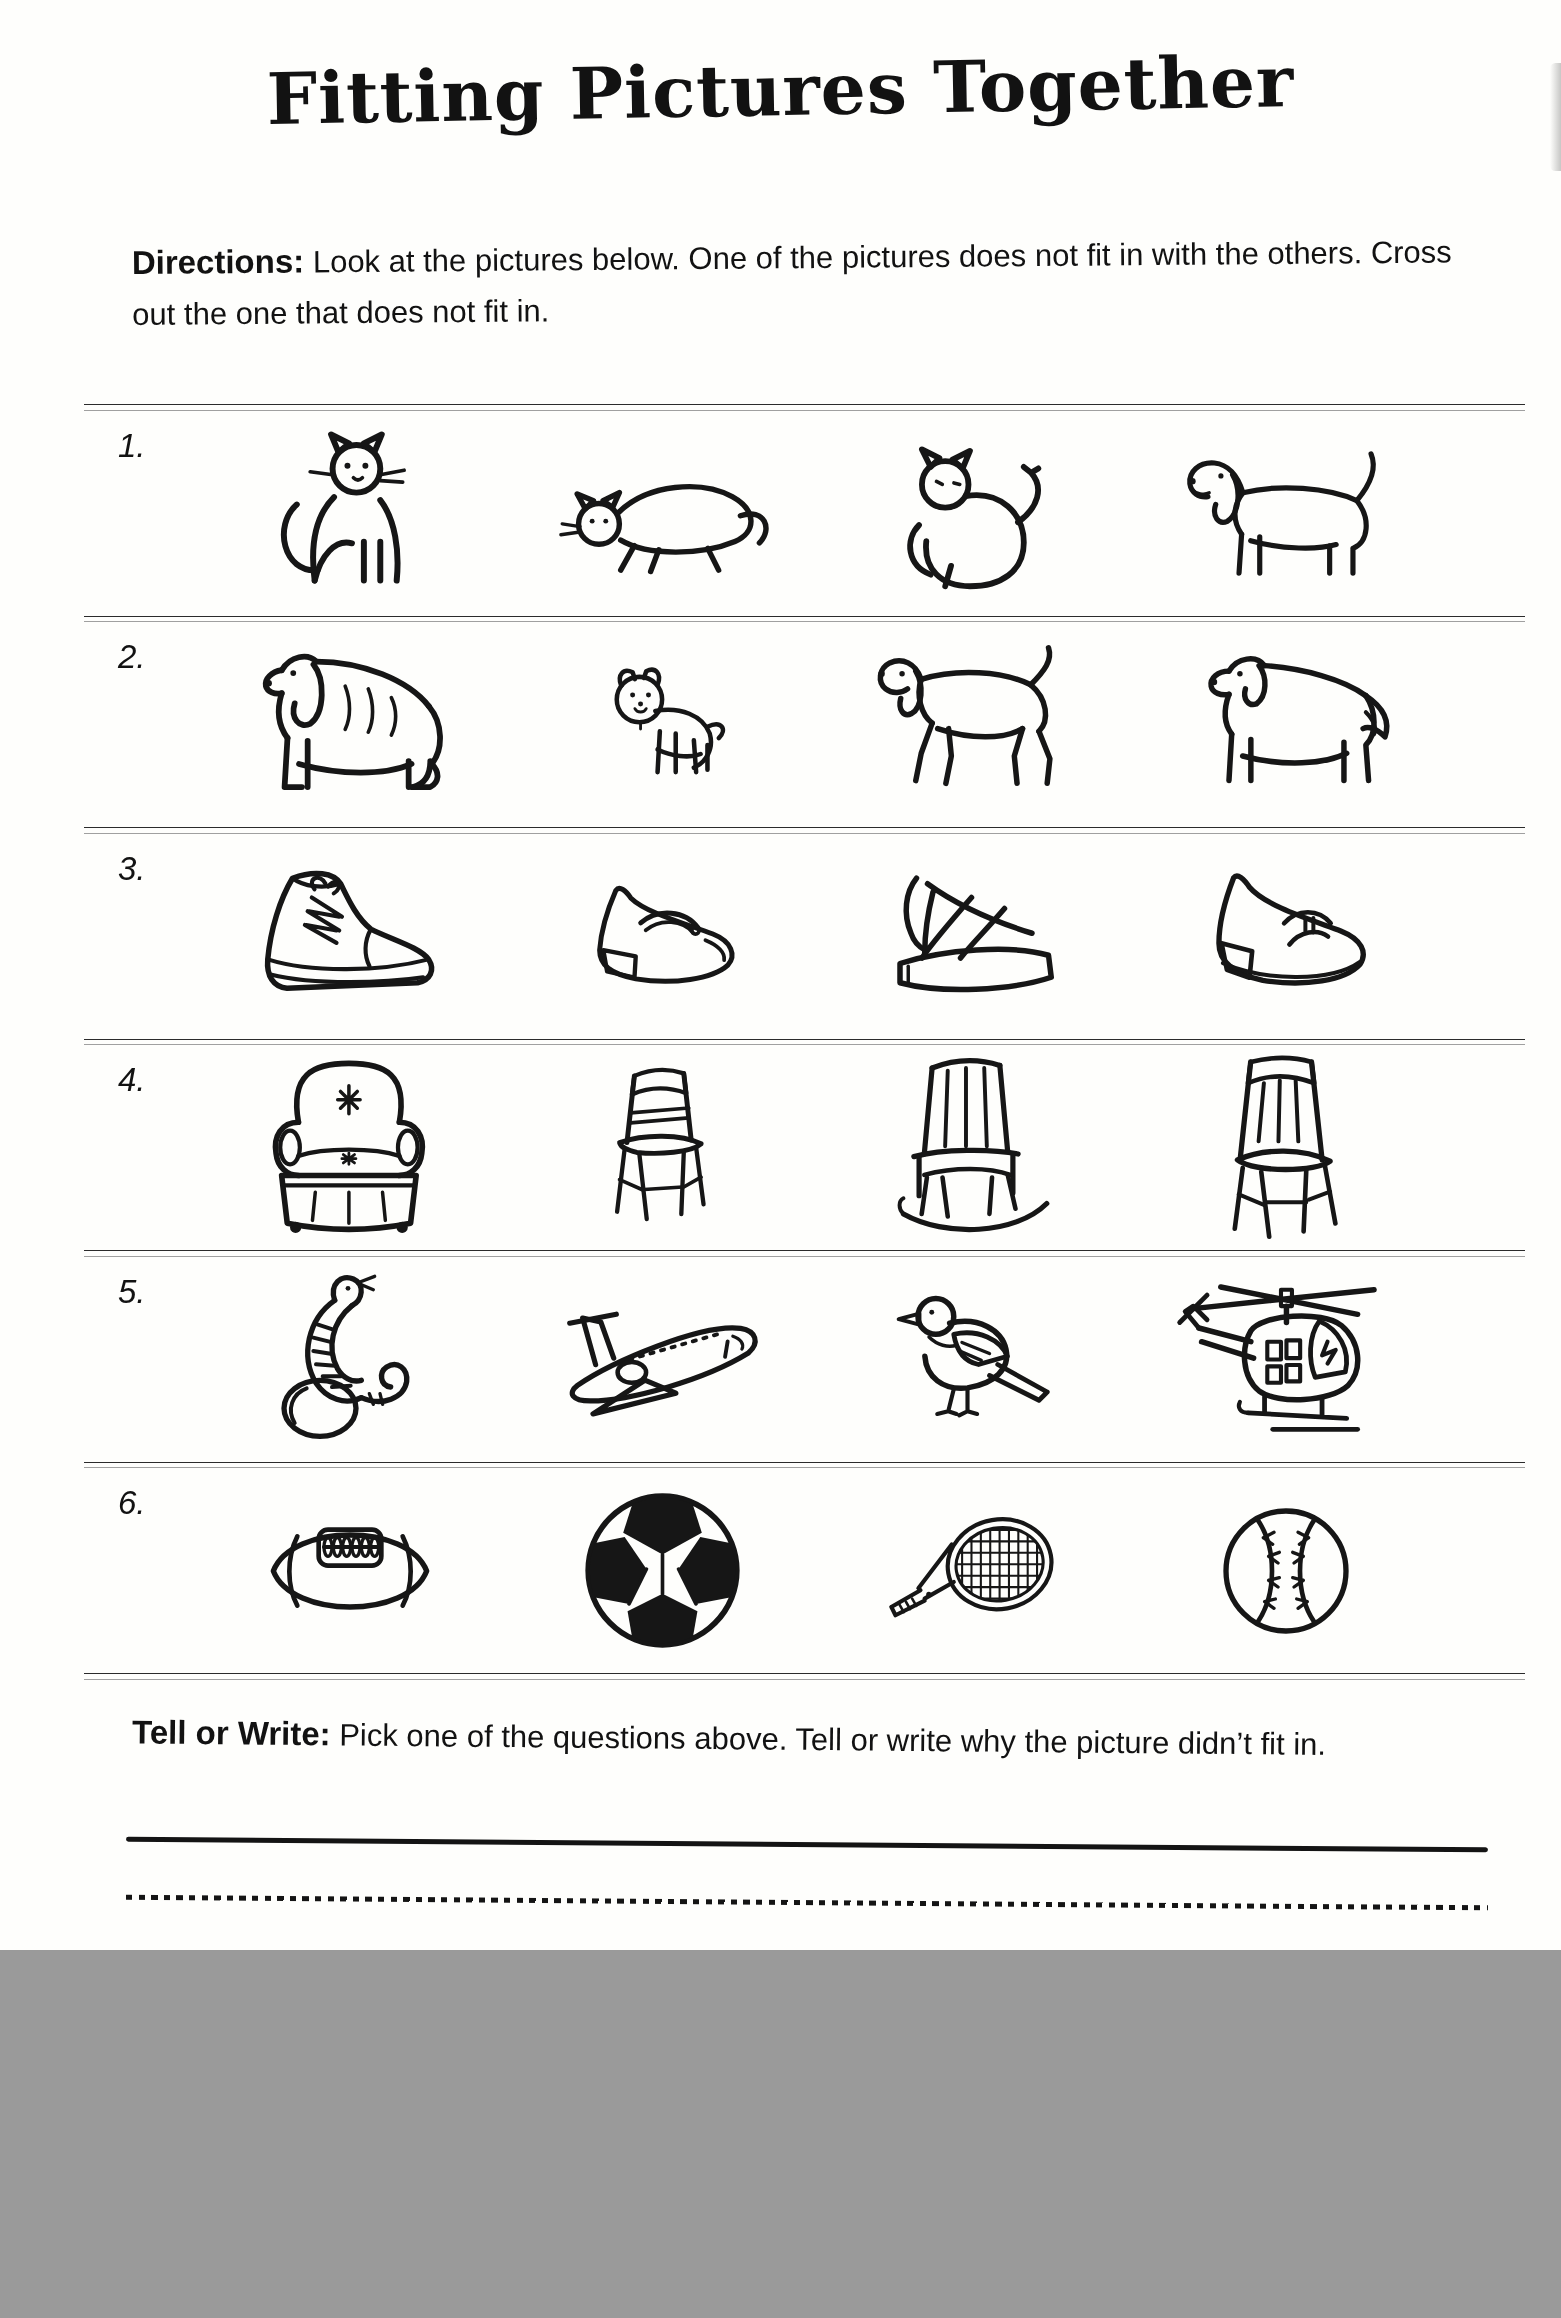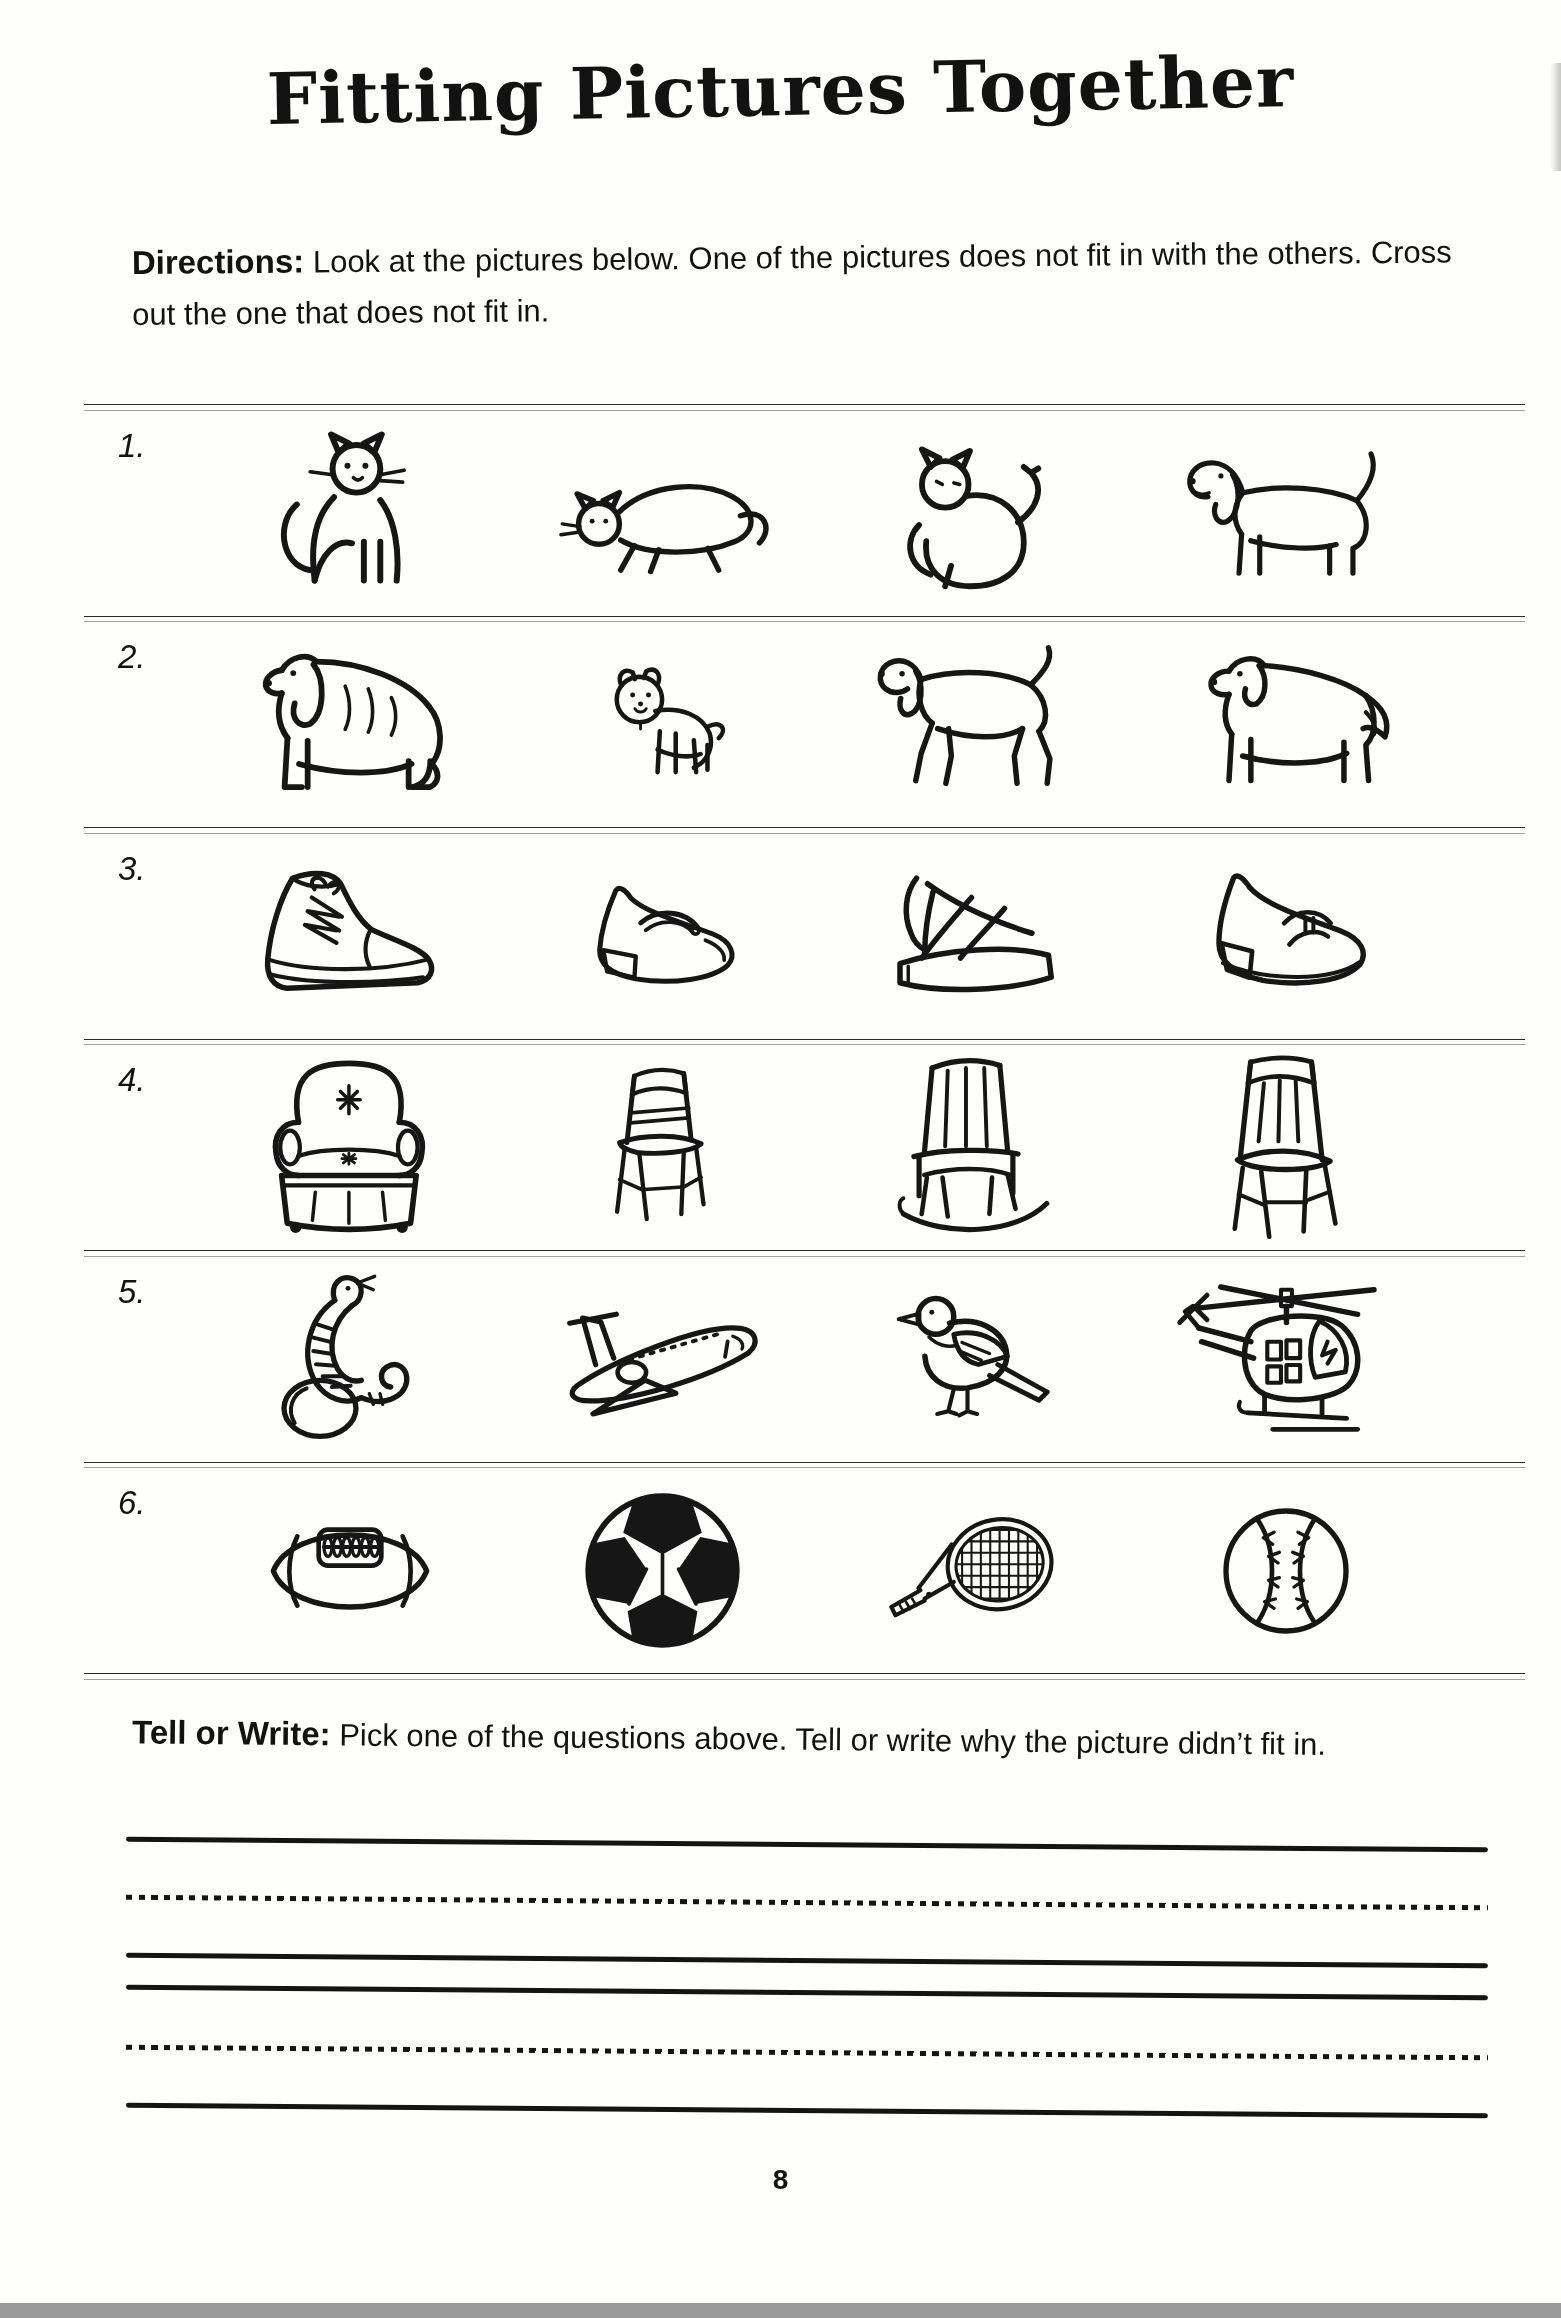--- a/index.html
+++ b/index.html
@@ -1,16 +1,16 @@
 <!DOCTYPE html>
 <html style="font-size:14.4px"><head>
 <meta charset="utf-8">
 <style>
   html,body{margin:0;padding:0;background:#9a9a9a;}
-  .page{position:relative;width:1561px;height:2303px;margin:0 auto;background:#fefefc;color:#121212;overflow:hidden;}
+  .page{position:relative;width:1561px;height:1950px;margin:0 auto;background:#fefefc;color:#121212;overflow:hidden;}
   .title{position:absolute;top:48px;left:0;width:100%;margin:0;text-align:center;
          font-family:"DejaVu Serif",serif;font-weight:bold;font-size:71px;letter-spacing:0.9px;
          transform:rotate(-1deg);}
   .intro{position:absolute;left:132px;width:1368px;margin:0;
          font-family:"Liberation Sans",sans-serif;font-size:31px;line-height:1.63;}
   .intro b{font-size:33px;}
   .directions{top:230px;transform:rotate(-0.5deg);}
   .tellwrite{top:1712px;transform:rotate(0.55deg);}
   .rows{position:absolute;top:404px;left:0;width:100%;}
   .sep{margin:0 36px 0 84px;height:4.5px;border-top:1.8px solid #2b2b2b;border-bottom:0.9px solid #a0a0a0;}

